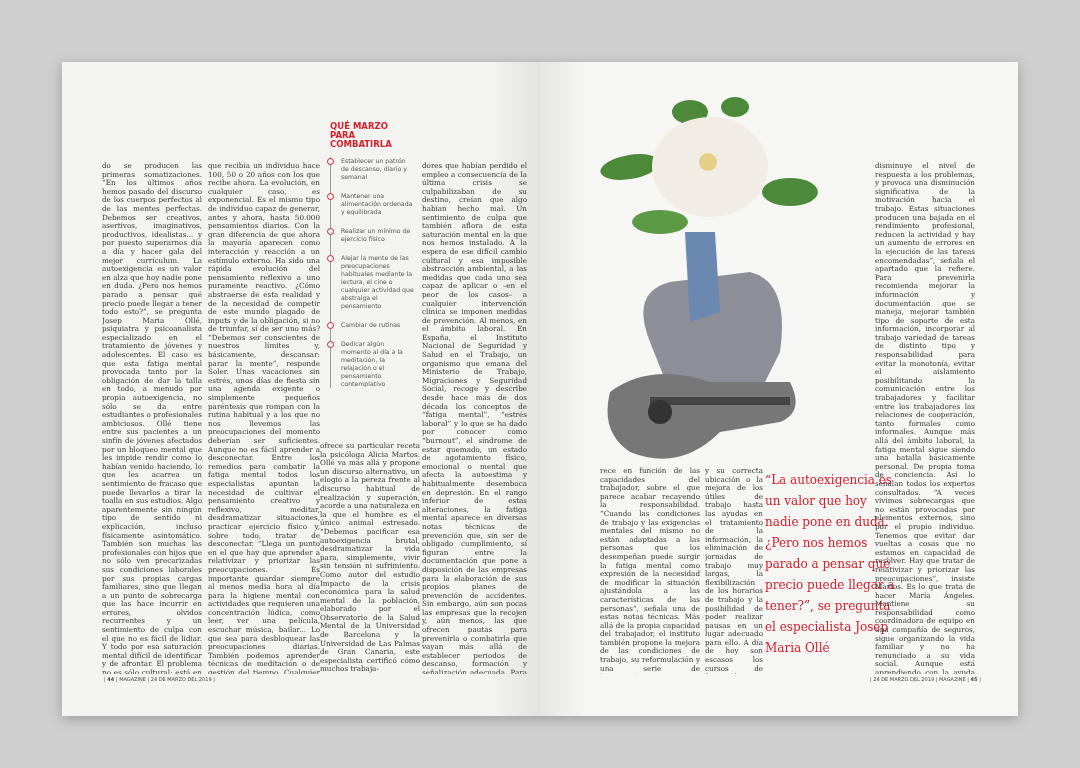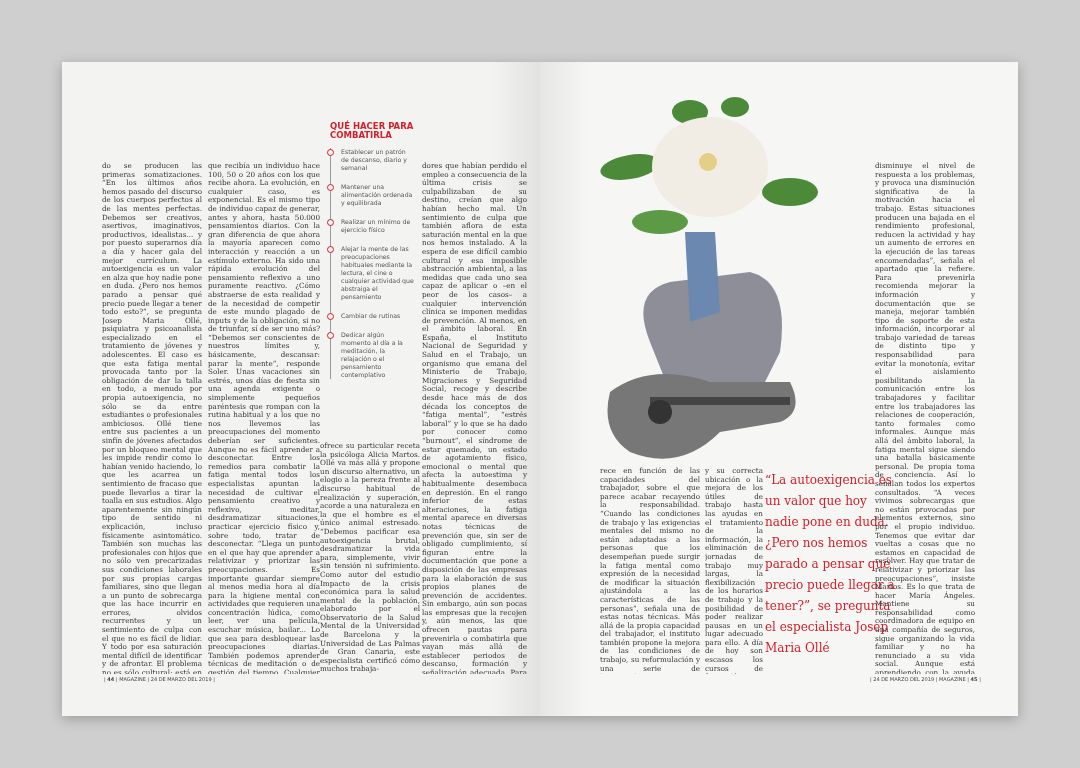--- a/index.html
+++ b/index.html
@@ -19,21 +19,21 @@
   .art{position:absolute;left:50px;top:30px;width:230px;height:380px;}
 </style>
 </head>
 <body>
 
 <div class="spread">
   <div class="page left">
     <div class="col" style="left:40px;top:100px;width:100px;height:512px;overflow:hidden;">do se producen las primeras somatizaciones. “En los últimos años hemos pasado del discurso de los cuerpos perfectos al de las mentes perfectas. Debemos ser creativos, asertivos, imaginativos, productivos, idealistas... y por puesto superarnos día a día y hacer gala del mejor currículum. La autoexigencia es un valor en alza que hoy nadie pone en duda. ¿Pero nos hemos parado a pensar qué precio puede llegar a tener todo esto?”, se pregunta Josep Maria Ollé, psiquiatra y psicoanalista especializado en el tratamiento de jóvenes y adolescentes. El caso es que esta fatiga mental provocada tanto por la obligación de dar la talla en todo, a menudo por propia autoexigencia, no sólo se da entre estudiantes o profesionales ambiciosos. Ollé tiene entre sus pacientes a un sinfín de jóvenes afectados por un bloqueo mental que les impide rendir como lo habían venido haciendo, lo que les acarrea un sentimiento de fracaso que puede llevarlos a tirar la toalla en sus estudios. Algo aparentemente sin ningún tipo de sentido ni explicación, incluso físicamente asintomático. También son muchas las profesionales con hijos que no sólo ven precarizadas sus condiciones laborales por sus propias cargas familiares, sino que llegan a un punto de sobrecarga que las hace incurrir en errores, olvidos recurrentes y un sentimiento de culpa con el que no es fácil de lidiar. Y todo por esa saturación mental difícil de identificar y de afrontar. El problema no es sólo cultural: está en el ambiente. Porque en un mundo tan saturado de información, el silencio, la reflexión y la contemplación se antojan conceptos ajenos. Mucho se ha escrito sobre los estímulos</div>
     <div class="col" style="left:146px;top:100px;width:112px;height:512px;overflow:hidden;">que recibía un individuo hace 100, 50 o 20 años con los que recibe ahora. La evolución, en cualquier caso, es exponencial. Es el mismo tipo de individuo capaz de generar, antes y ahora, hasta 50.000 pensamientos diarios. Con la gran diferencia de que ahora la mayoría aparecen como interacción y reacción a un estímulo externo. Ha sido una rápida evolución del pensamiento reflexivo a uno puramente reactivo. ¿Cómo abstraerse de esta realidad y de la necesidad de competir de este mundo plagado de inputs y de la obligación, si no de triunfar, sí de ser uno más? “Debemos ser conscientes de nuestros límites y, básicamente, descansar: parar la mente”, responde Soler. Unas vacaciones sin estrés, unos días de fiesta sin una agenda exigente o simplemente pequeños paréntesis que rompan con la rutina habitual y a los que no nos llevemos las preocupaciones del momento deberían ser suficientes. Aunque no es fácil aprender a desconectar. Entre los remedios para combatir la fatiga mental todos los especialistas apuntan la necesidad de cultivar el pensamiento creativo y reflexivo, meditar, desdramatizar situaciones, practicar ejercicio físico y, sobre todo, tratar de desconectar. “Llega un punto en el que hay que aprender a relativizar y priorizar las preocupaciones. Es importante guardar siempre al menos media hora al día para la higiene mental con actividades que requieren una concentración lúdica, como leer, ver una película, escuchar música, bailar... Lo que sea para desbloquear las preocupaciones diarias. También podemos aprender técnicas de meditación o de gestión del tiempo. Cualquier cosa que nos permita combatir el estrés diario”,</div>
     <div class="sidebar">
-      <div class="sb-title">QUÉ HACER PARA COMBATIRLA</div>
+      <div class="sb-title">QUÉ MARZO PARA COMBATIRLA</div>
       <div class="sb-list">
         <div class="sb-item">Establecer un patrón de descanso, diario y semanal</div>
         <div class="sb-item">Mantener una alimentación ordenada y equilibrada</div>
         <div class="sb-item">Realizar un mínimo de ejercicio físico</div>
         <div class="sb-item">Alejar la mente de las preocupaciones habituales mediante la lectura, el cine o cualquier actividad que abstraiga el pensamiento</div>
         <div class="sb-item">Cambiar de rutinas</div>
         <div class="sb-item">Dedicar algún momento al día a la meditación, la relajación o el pensamiento contemplativo</div>
       </div>
     </div>
     <div class="col" style="left:258px;top:380px;width:100px;height:232px;overflow:hidden;">ofrece su particular receta la psicóloga Alicia Martos. Ollé va más allá y propone un discurso alternativo, un elogio a la pereza frente al discurso habitual de realización y superación, acorde a una naturaleza en la que el hombre es el único animal estresado. “Debemos pacificar esa autoexigencia brutal, desdramatizar la vida para, simplemente, vivir sin tensión ni sufrimiento. Como autor del estudio Impacto de la crisis económica para la salud mental de la población, elaborado por el Observatorio de la Salud Mental de la Universidad de Barcelona y la Universidad de Las Palmas de Gran Canaria, este especialista certificó cómo muchos trabaja-</div>

